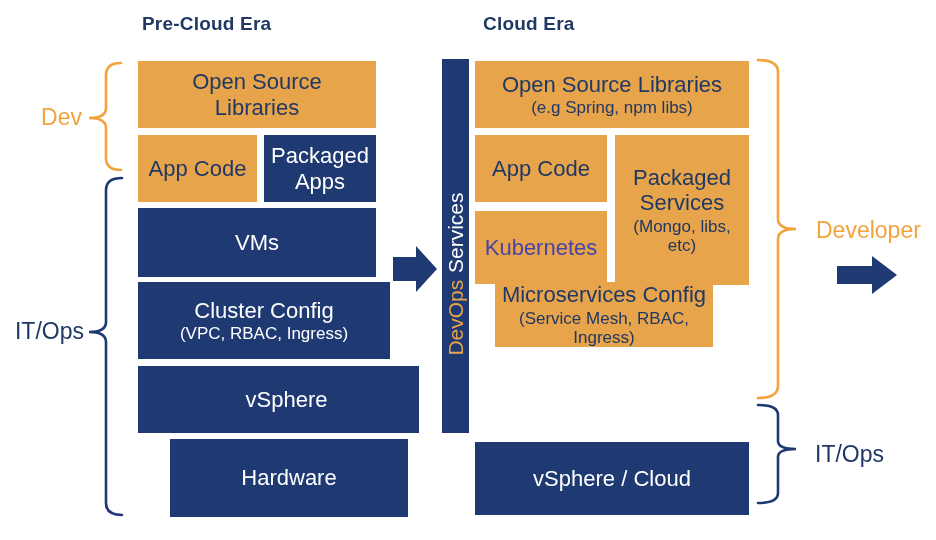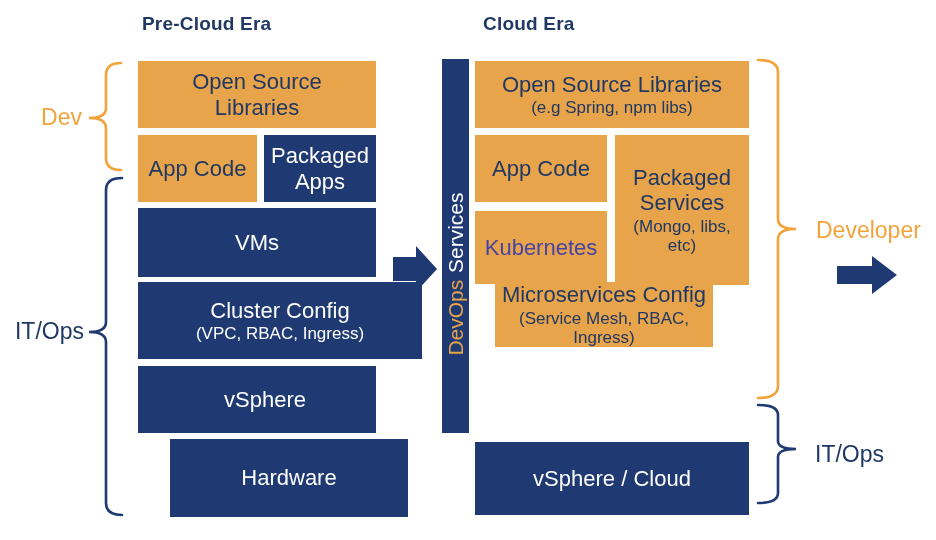--- a/index.html
+++ b/index.html
@@ -15,22 +15,22 @@
   .box.orange{background:var(--box_orange);color:var(--navy_text);}
   .box.navy{background:var(--navy);color:var(--white);}
   .main{font-size:22px;line-height:1.18;white-space:pre-line;}
   .sub{font-size:17px;line-height:1.12;white-space:pre-line;margin-top:1px;}
 
   
   #l-osl      {left:138px;top:61px; width:238px;height:67px;}
   #l-appcode  {left:138px;top:135px;width:119px;height:67px;}
   #l-pkgapps  {left:264px;top:135px;width:112px;height:67px;}
   #l-vms      {left:138px;top:208px;width:238px;height:69px;}
-  #l-cluster  {left:138px;top:282px;width:284px;height:77px;}
-  #l-vsphere  {left:138px;top:366px;width:238px;height:67px;padding-left:20px;}
+  #l-cluster  {left:138px;top:282px;width:252px;height:77px;}
+  #l-vsphere  {left:138px;top:366px;width:281px;height:67px;padding-left:20px;}
   #l-hardware {left:138px;top:439px;width:238px;height:78px;margin-left:32px;}
 
   
   #r-osl      {left:475px;top:61px; width:274px;height:67px;}
   #r-appcode  {left:475px;top:135px;width:132px;height:67px;}
   #r-containers{left:475px;top:211px;width:132px;height:73px;}
   #r-pkgsvc   {left:615px;top:135px;width:134px;height:150px;}
   #r-micro    {left:475px;top:282px;width:218px;height:65px;margin-left:20px;}
   #r-k8s      {left:475px;top:364px;width:274px;height:65px;}
   #r-vspherecloud{left:475px;top:442px;width:274px;height:73px;}

